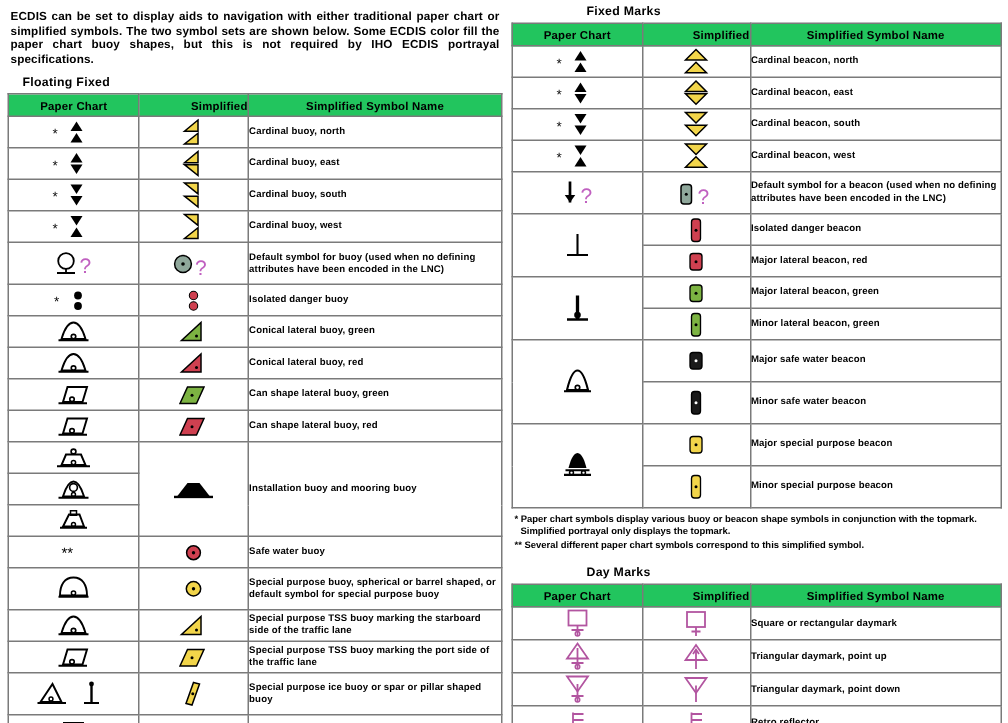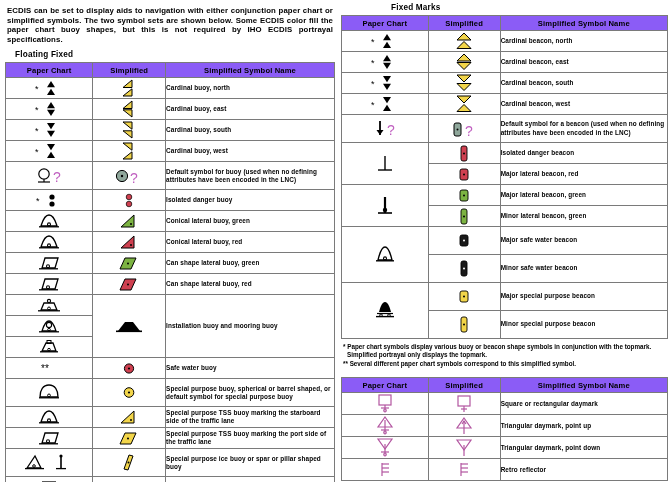--- a/index.html
+++ b/index.html
@@ -11,24 +11,24 @@
   .col-right{width:329px;}
 
   .intro{font-size:7.8px;line-height:9.6px;font-weight:bold;text-align:justify;
          margin:3px 2px 6px 2px;letter-spacing:.1px;}
   .sect-title{font-size:8.2px;font-weight:bold;margin:0 0 3px 10px;letter-spacing:.2px;}
   .sect-title.rt{margin-left:2px;padding-left:48px;}
 
   table.sym{border-collapse:collapse;width:100%;table-layout:fixed;
             border:1.2px solid #6f6f6f;}
   table.sym td,table.sym th{border:0.9px solid #7a7a7a;padding:0;vertical-align:middle;}
-  table.sym th{background:#8b5cf6;font-size:7.6px;font-weight:bold;height:14px;
+  table.sym th{background:#22c55e;font-size:7.6px;font-weight:bold;height:14px;
                letter-spacing:.15px;}
   .c-paper{width:26.5%;text-align:center;}
-  .c-simp{width:22%;text-align:center;}
+  .c-simp{width:22%;text-align:right;}
   .c-name{width:51.5%;text-align:center;}
   td.nm{font-size:6.4px;font-weight:bold;line-height:8.2px;padding:2px 3px 2px 5px;
         letter-spacing:.1px;}
   td.pc,td.sp{text-align:center;}
   .r{height:21px;}
   .r2{height:28px;}
 
   .glyph{display:inline-flex;align-items:center;justify-content:center;
          line-height:0;vertical-align:middle;}
 
@@ -36,21 +36,21 @@
   .notes div{white-space:nowrap;}
   .gap{height:9px;}
 </style>
 </head>
 <body>
 
 <div class="page">
 
   <div class="col col-left">
 
-    <div class="intro">ECDIS can be set to display aids to navigation with either conjunction paper chart or simplified symbols. The two symbol sets are shown below. Some ECDIS color fill the paper chart buoy shapes, but this is not required by IHO ECDIS portrayal specifications.</div>
+    <div class="intro">ECDIS can be set to display aids to navigation with either traditional paper chart or simplified symbols. The two symbol sets are shown below. Some ECDIS color fill the paper chart buoy shapes, but this is not required by IHO ECDIS portrayal specifications.</div>
 
     <div class="sect-title">Floating Fixed</div>
 
     <table class="sym">
       <tbody>
           <tr>
         <th class="c-paper">Paper Chart</th>
         <th class="c-simp">Simplified</th>
         <th class="c-name">Simplified Symbol Name</th>
       </tr>
@@ -696,20 +696,21 @@
       </table>
 
     <div class="notes">
       <div>* Paper chart symbols display various buoy or beacon shape symbols in conjunction with the topmark.</div>
       <div style="padding-left:4px;">Simplified portrayal only displays the topmark.</div>
       <div>** Several different paper chart symbols correspond to this simplified symbol.</div>
     </div>
 
     <div class="gap"></div>
 
+    <div class="sect-title rt">Day Marks</div>
 
     <table class="sym">
       <tbody>
           <tr>
         <th class="c-paper">Paper Chart</th>
         <th class="c-simp">Simplified</th>
         <th class="c-name">Simplified Symbol Name</th>
       </tr>
 
       <tr class="r">

